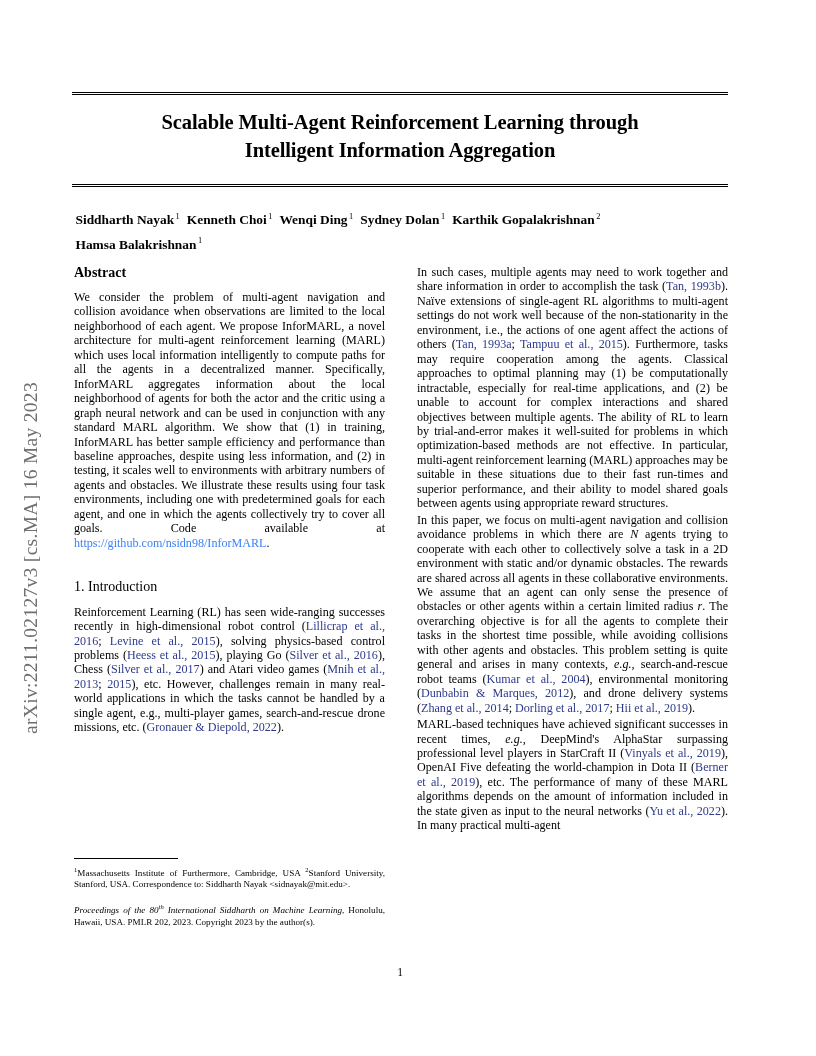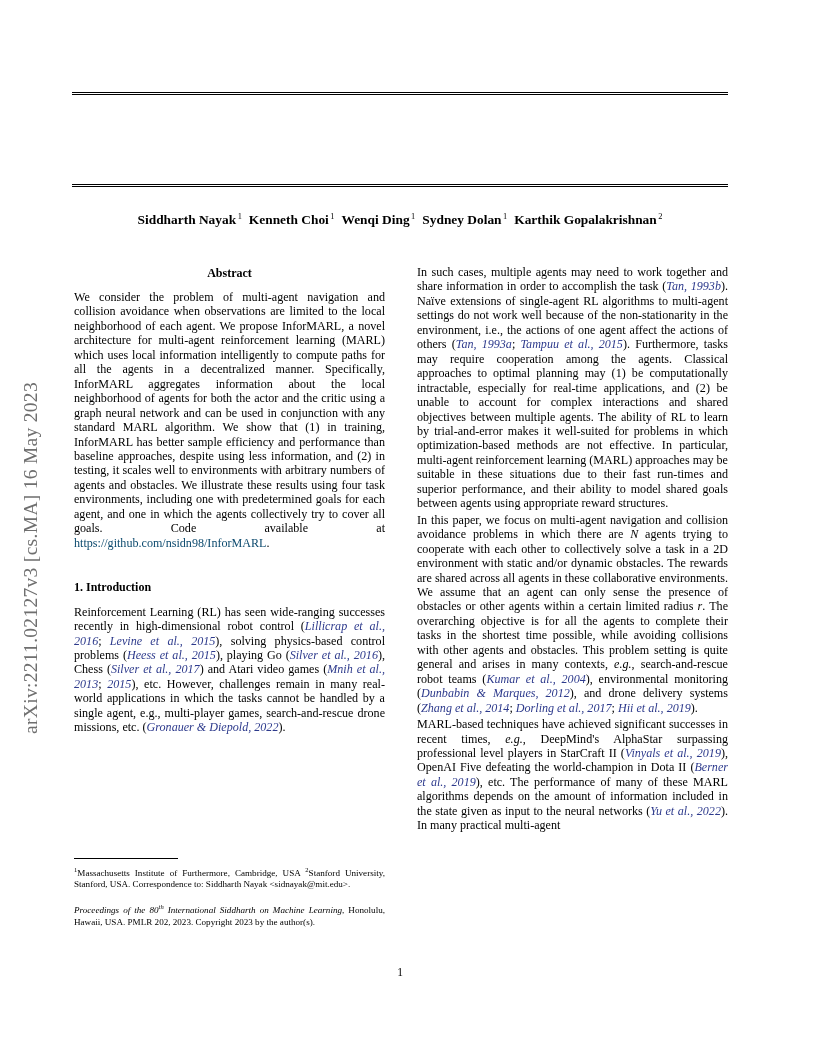--- a/index.html
+++ b/index.html
@@ -76,21 +76,20 @@
     font-weight: bold;
     line-height: 28px;
     letter-spacing: -0.1px;
   }
 
   #authors-block {
     position: absolute;
     left: 0;
     top: 207px;
     width: 656px;
-    text-align: center;
     font-size: 13.4px;
     font-weight: bold;
     line-height: 20px;
   }
   #authors-block .author {
     white-space: nowrap;
     margin: 0 3.5px;
   }
   #authors-block sup {
     font-size: 8.4px;
@@ -108,42 +107,42 @@
     font-size: 12.1px;
     line-height: 14.45px;
     text-align: justify;
     text-justify: inter-word;
     hyphens: manual;
   }
   #col-left { left: 2px; }
   #col-right { left: 345px; }
 
   .abstract-head {
-    text-align: center;
-    font-size: 12px;
+    text-align: left;
+    font-size: 14px;
     font-weight: bold;
     margin: 0 0 9px 0;
     line-height: 16px;
   }
   .section-head {
-    font-size: 12px;
-    font-weight: bold;
+    font-size: 14px;
+    font-weight: normal;
     margin: 0;
     padding: 0;
     line-height: 16px;
     text-align: left;
   }
   p.para {
     margin: 0;
     text-indent: 0;
   }
   p.para + p.para { margin-top: 2px; }
 
-  .cite { color: #2d3a8c; font-style: italic; }
-  a.link { color: #0c4a6e; text-decoration: none; }
+  .cite { color: #2d3a8c; }
+  a.link { color: #3b82f6; text-decoration: none; }
   .mathit { font-style: italic; font-family: "Liberation Serif", serif; }
   .it { font-style: italic; }
 
   .spacer-intro { height: 29px; }
 
   
   #footnote {
     position: absolute;
     left: 2px;
     top: 858px;
@@ -190,25 +189,30 @@
 <div id="page">
 
   <div id="arxiv-stamp">
     <span class="stamp-text">arXiv:2211.02127v3  [cs.MA]  16 May 2023</span>
   </div>
 
   <div id="content">
 
     <div class="rule-double" id="rule-top"></div>
 
+    <div id="title-block">
+      <div class="title-line">Scalable Multi-Agent Reinforcement Learning through</div>
+      <div class="title-line">Intelligent Information Aggregation</div>
+    </div>
 
     <div class="rule-double" id="rule-authors"></div>
 
     <div id="authors-block">
       <span class="author"><span>Siddharth Nayak</span><sup>1</sup></span><span class="author"><span>Kenneth Choi</span><sup>1</sup></span><span class="author"><span>Wenqi Ding</span><sup>1</sup></span><span class="author"><span>Sydney Dolan</span><sup>1</sup></span><span class="author"><span>Karthik Gopalakrishnan</span><sup>2</sup></span>
+      <span id="authors-line-2"><span class="author"><span>Hamsa Balakrishnan</span><sup>1</sup></span></span>
     </div>
 
     <div class="col" id="col-left">
       <div class="abstract-head">Abstract</div>
       <p class="para"><span>We consider the problem of multi-agent navigation and collision avoidance when observations are limited to the local neighborhood of each agent. We propose InforMARL, a novel architecture for multi-agent reinforcement learning (MARL) which uses local information intelligently to compute paths for all the agents in a decentralized manner. Specifically, InforMARL aggregates information about the local neighborhood of agents for both the actor and the critic using a graph neural network and can be used in conjunction with any standard MARL algorithm. We show that (1) in training, InforMARL has better sample efficiency and performance than baseline approaches, despite using less information, and (2) in testing, it scales well to environments with arbitrary numbers of agents and obstacles. We illustrate these results using four task environments, including one with predetermined goals for each agent, and one in which the agents collectively try to cover all goals. Code available at </span><a class="link" href="#">https://github.com/nsidn98/InforMARL</a><span>.</span></p>
 
       <div class="spacer-intro"></div>
 
       <div class="section-head">1. Introduction</div>
 

